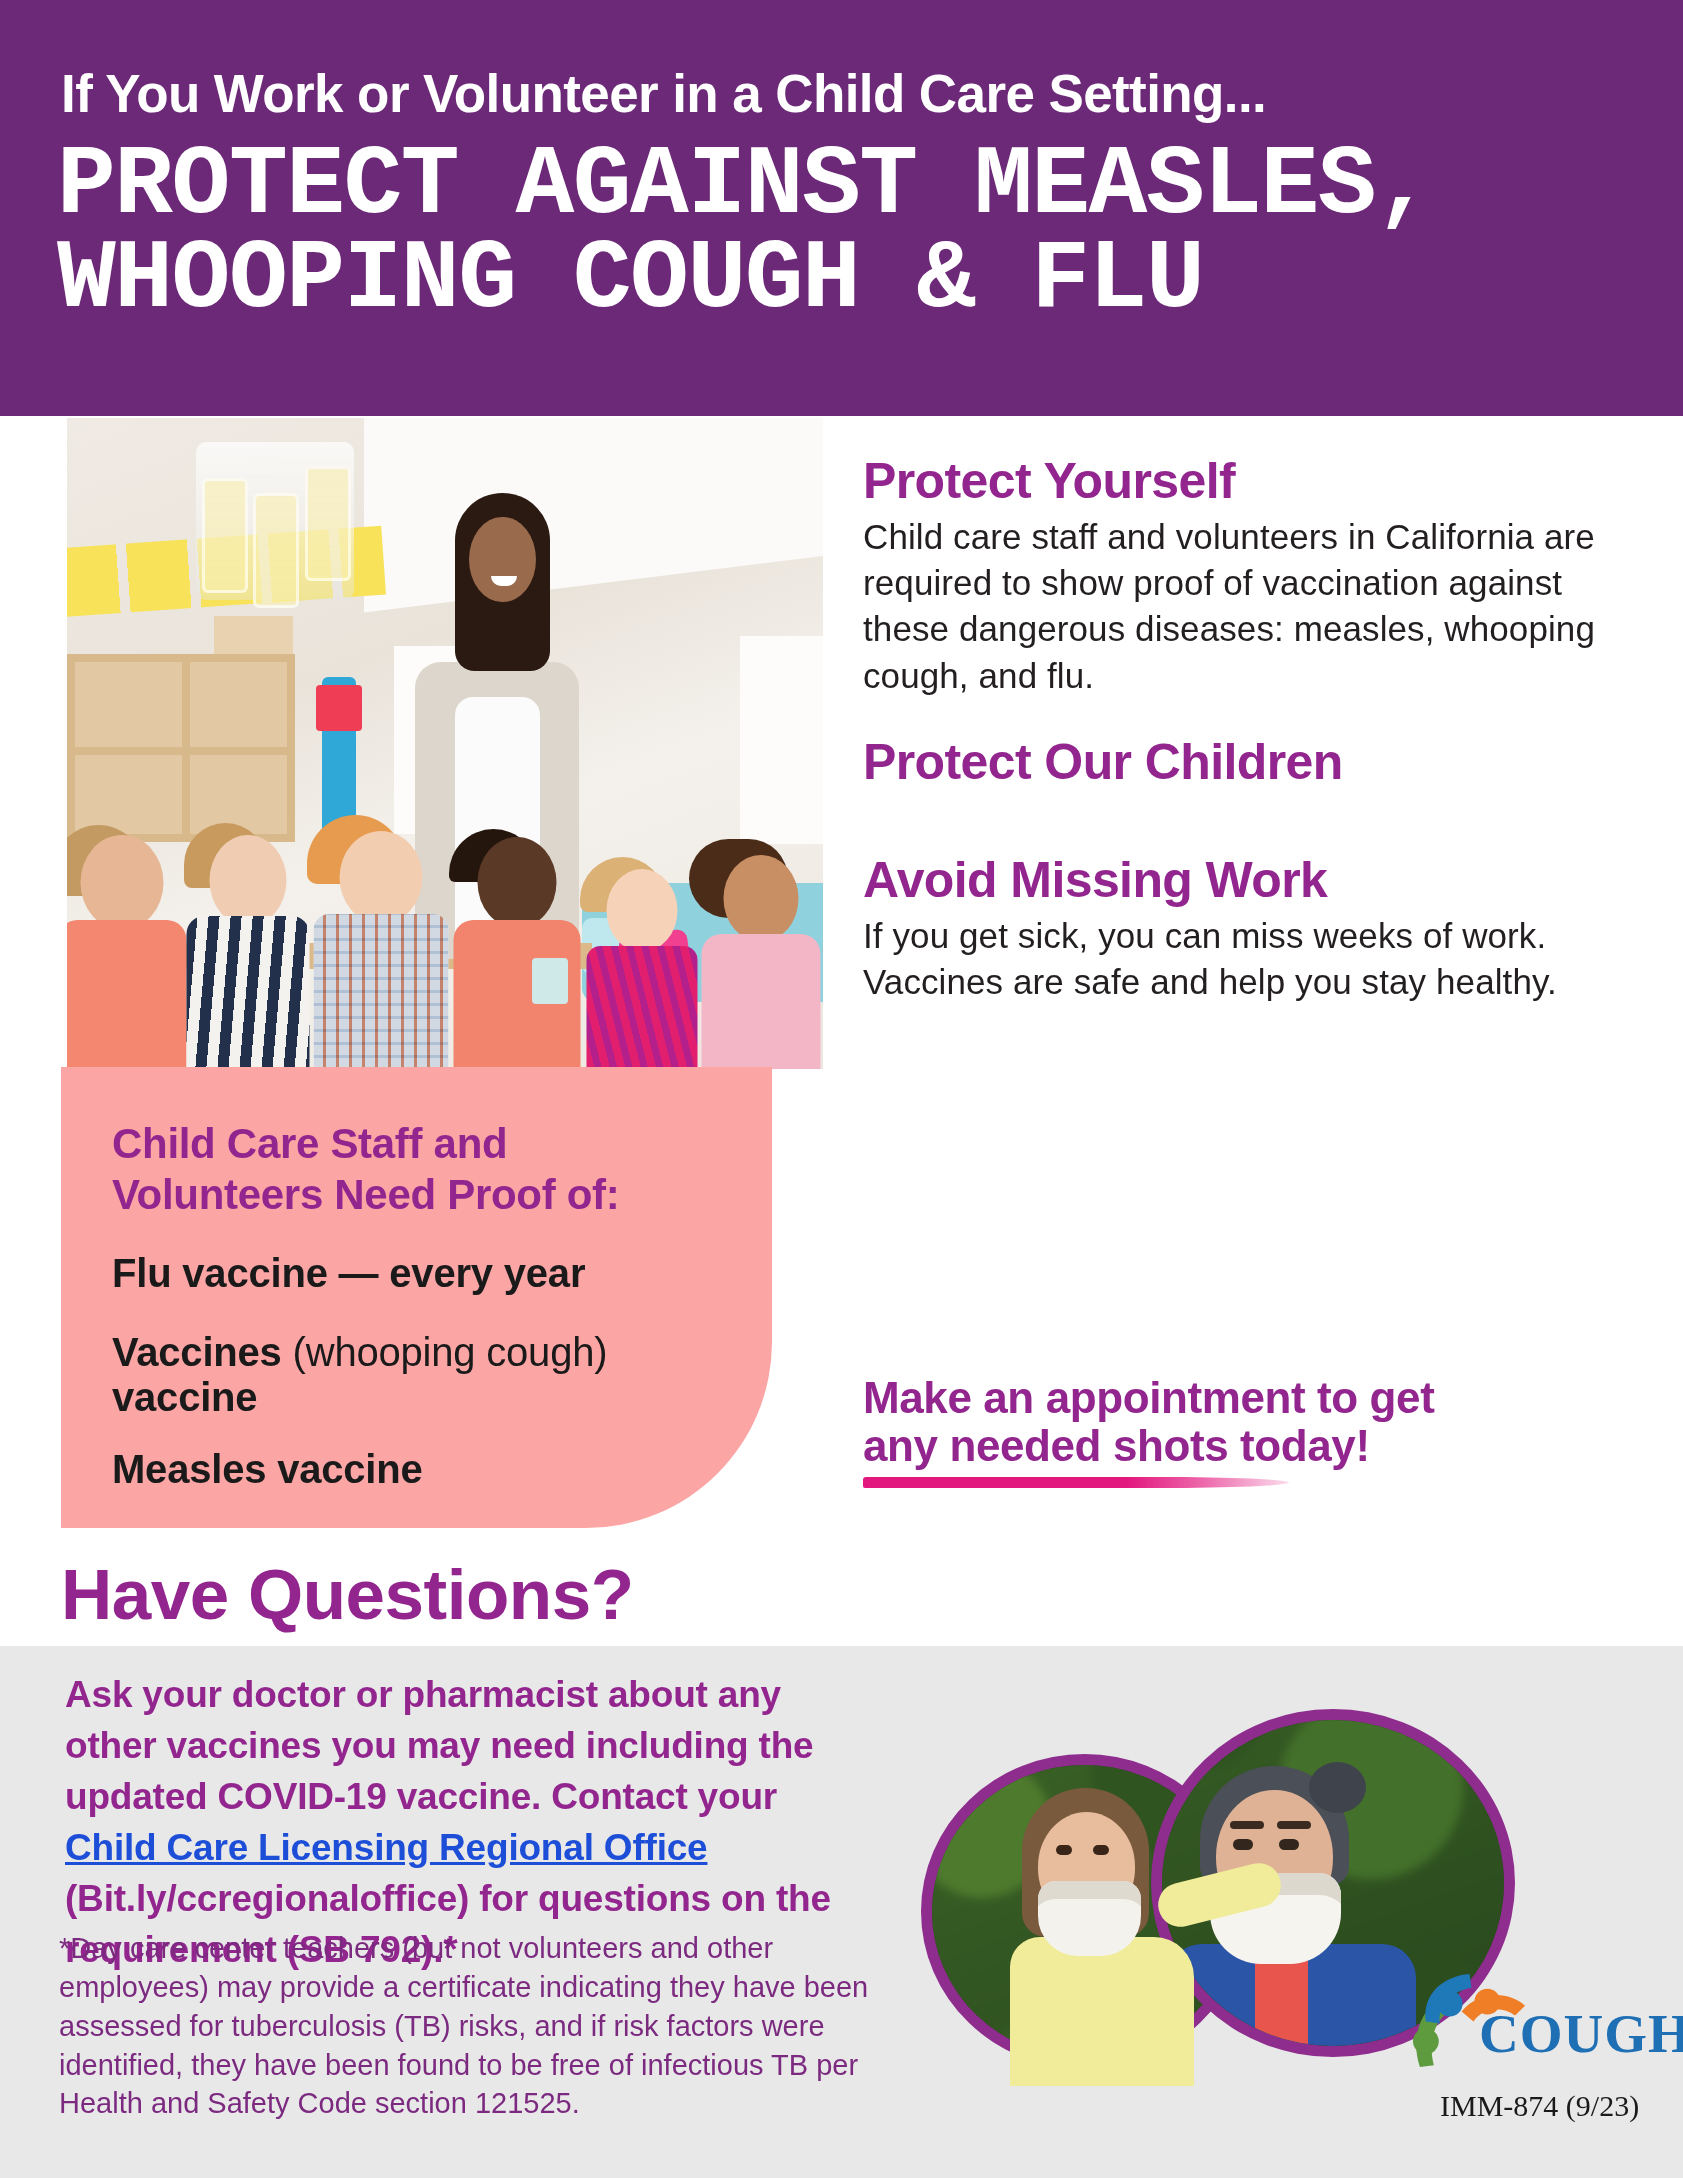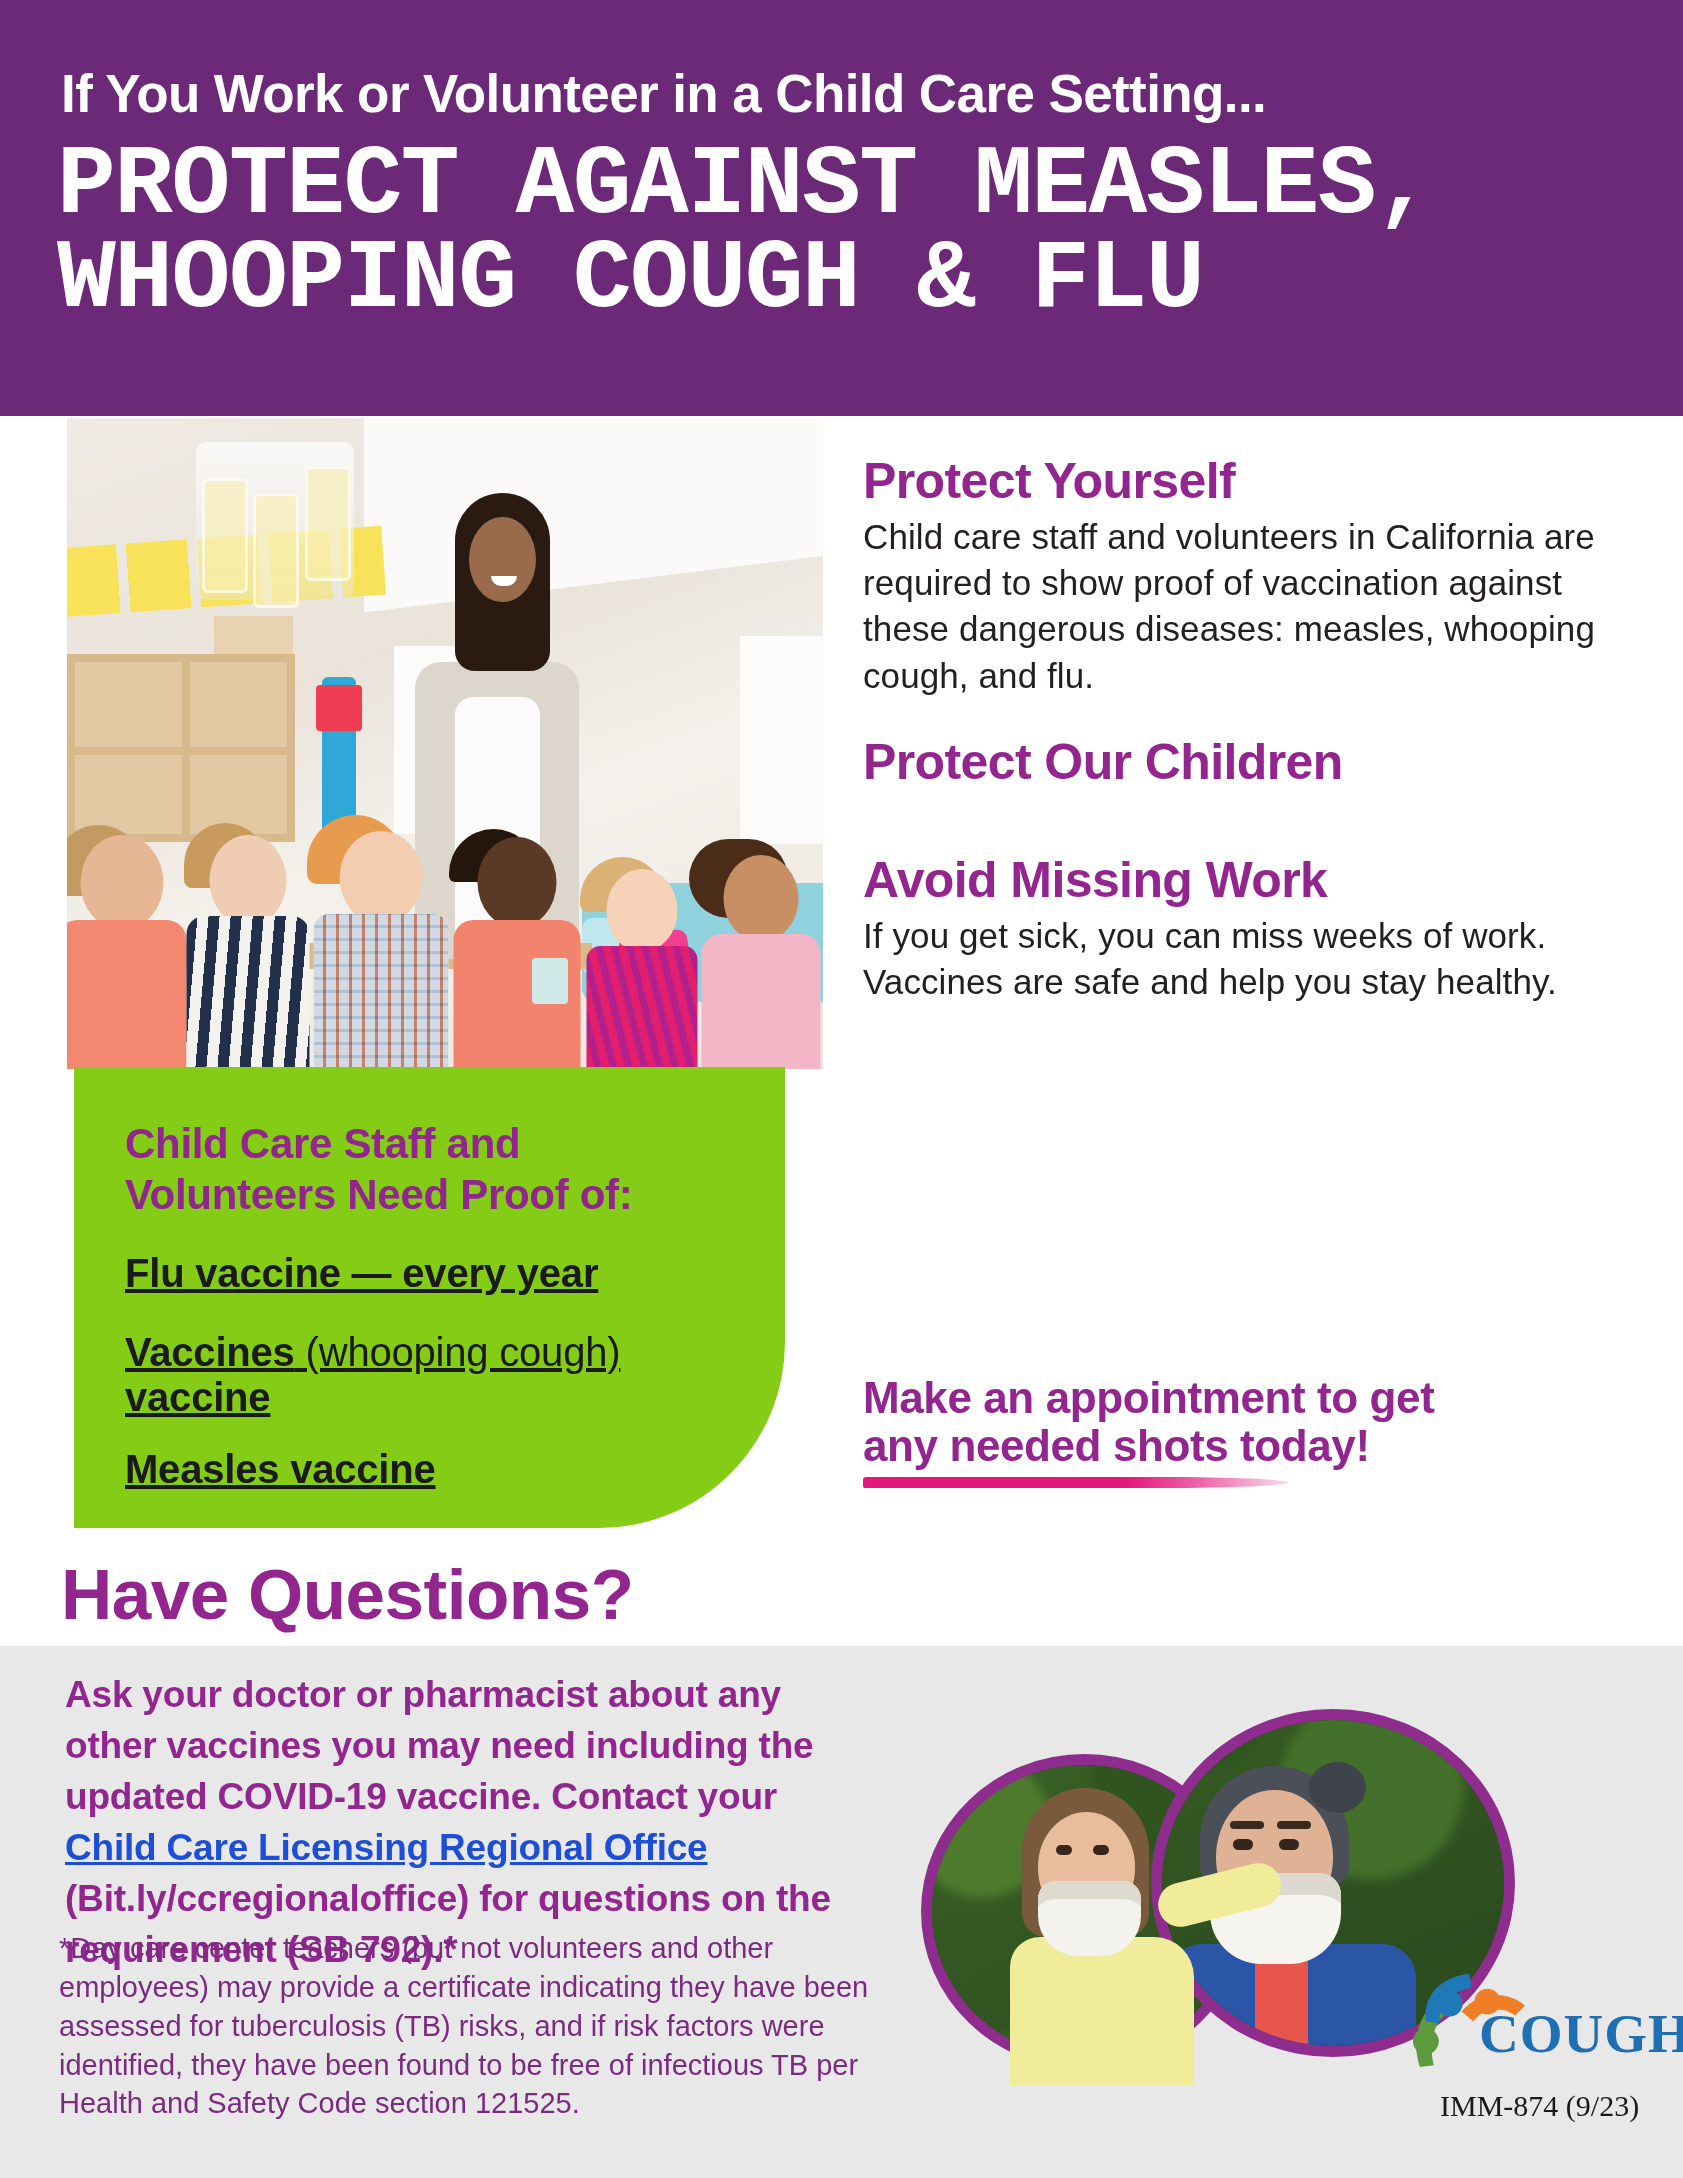--- a/index.html
+++ b/index.html
@@ -79,25 +79,25 @@
   .k4 .pkt{position:absolute;left:62%;top:121px;width:36px;height:46px;background:#cfe9e8;border-radius:4px;}
   .k5 .hd{width:71px;height:83px;background:#f6d3b8;top:26px;}
   .k5 .hair{position:absolute;left:-6px;top:14px;width:85px;height:55px;background:#dbb176;border-radius:43px 43px 8px 8px;}
   .k5 .tor{width:111px;height:123px;top:103px;
            background:repeating-linear-gradient(76deg,#e21f6e 0 8px,#b3208c 8px 15px);border-radius:14px 14px 0 0;}
   .k6 .hd{width:75px;height:87px;background:#c98f64;top:12px;}
   .k6 .hair{position:absolute;left:-12px;top:-4px;width:99px;height:79px;background:#4b2c19;border-radius:50px;}
   .k6 .tor{width:119px;height:135px;background:#f3b6c7;top:91px;}
 
   
-  .yellow{position:absolute;left:74px;top:1067px;width:711px;height:461px;background:#84cc16;
+  .yellow{position:absolute;left:61px;top:1067px;width:711px;height:461px;background:#fca5a5;
           border-radius:0 0 186px 0;}
   .y-head{position:absolute;left:51px;top:51px;width:634px;color:#92258E;
           font-size:42px;font-weight:bold;line-height:1.22;letter-spacing:-0.3px;}
-  .y-item{position:absolute;left:51px;color:#1a1a1a;font-size:40px;font-weight:bold;line-height:1.12;letter-spacing:-0.2px;width:634px;text-decoration:underline;}
+  .y-item{position:absolute;left:51px;color:#1a1a1a;font-size:40px;font-weight:bold;line-height:1.12;letter-spacing:-0.2px;width:634px;}
   .y-i1{top:184px;} .y-i2{top:263px;width:584px;} .y-i3{top:380px;}
   .y-item .light{font-weight:300;}
 
   
   .rcol{position:absolute;left:863px;top:455px;width:752px;}
   .sec-h{color:#92258E;font-size:50px;font-weight:bold;letter-spacing:-0.6px;line-height:1.06;margin:0 0 6px 0;}
   .sec-p{color:#231f20;font-size:35px;font-weight:300;line-height:1.32;margin:0;letter-spacing:0.1px;}
   .blk2{margin-top:37px;} .blk3{margin-top:65px;}
   .cta-wrap{position:absolute;left:863px;top:1374px;width:713px;}
   .cta{color:#92258E;font-size:44px;font-weight:bold;line-height:1.1;letter-spacing:-0.4px;}

